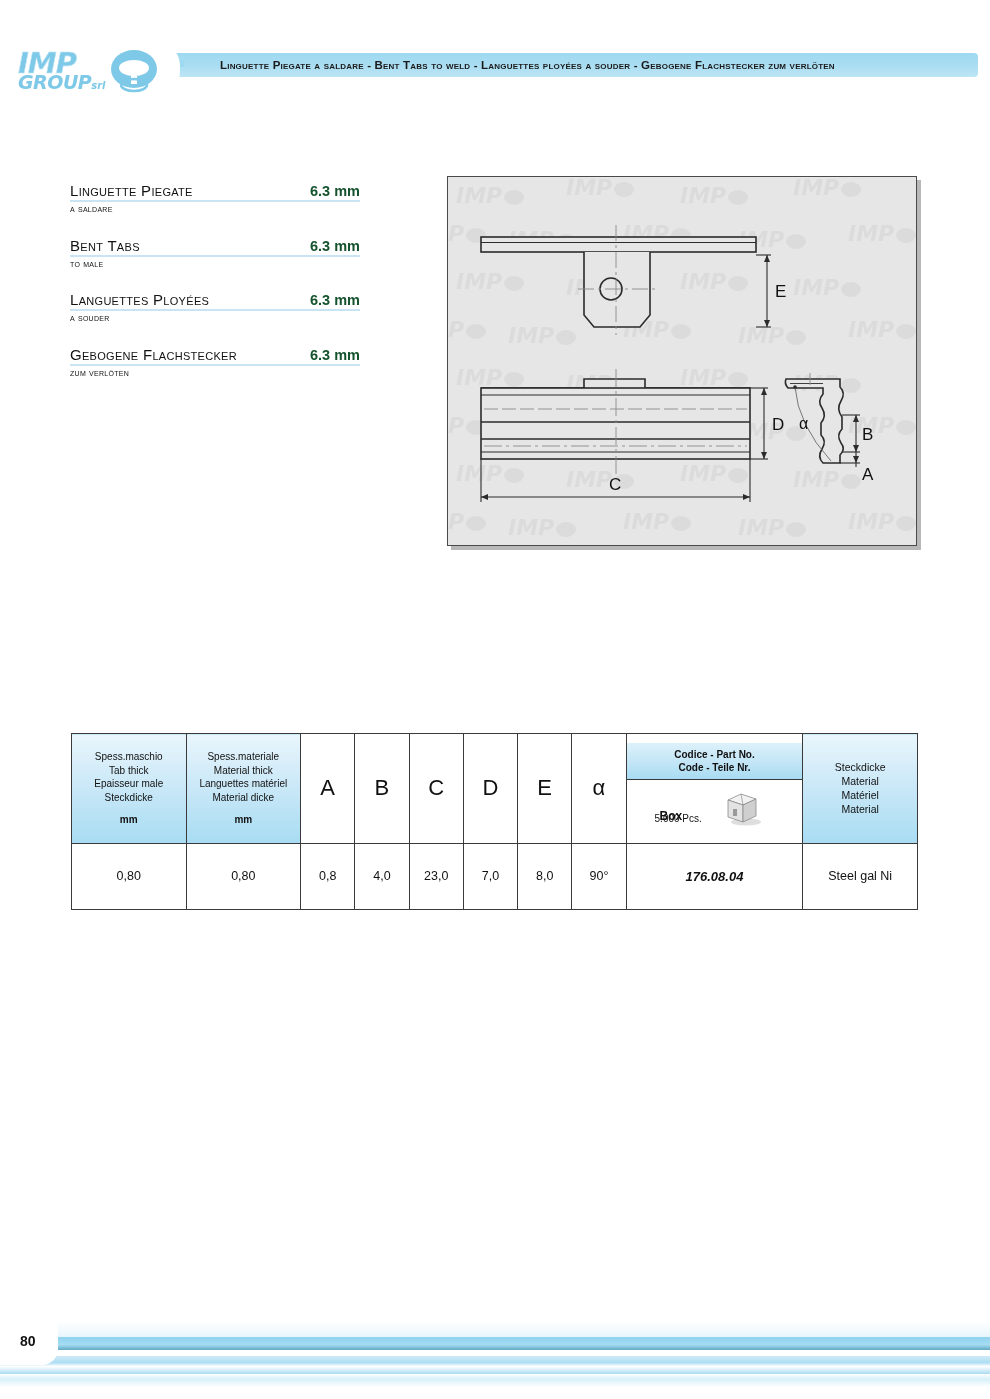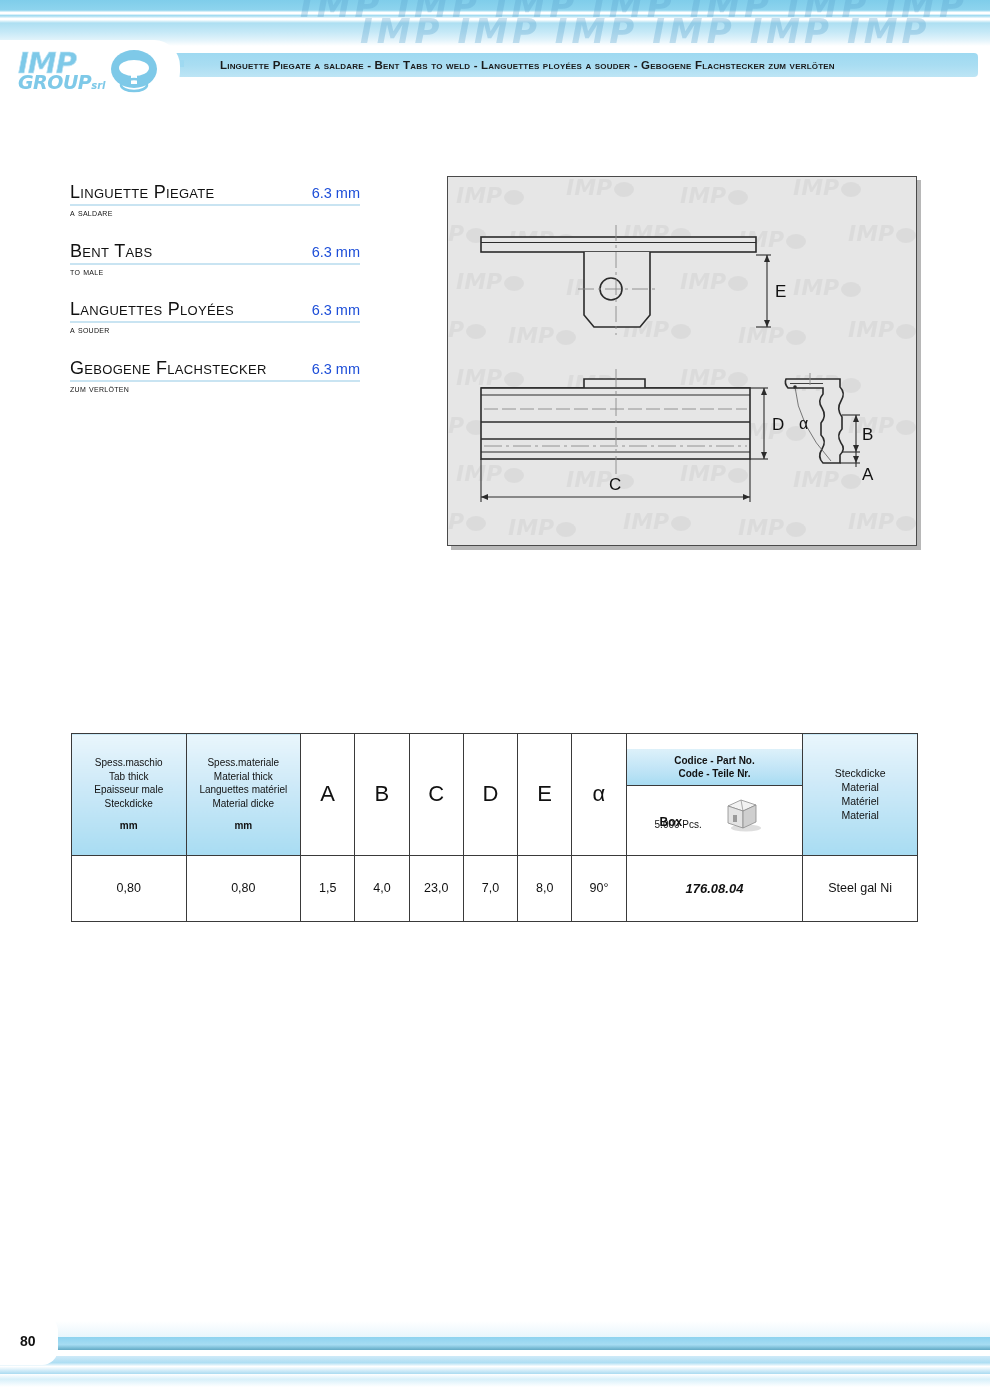--- a/index.html
+++ b/index.html
@@ -78,24 +78,24 @@
     font-size: 11.5px; font-weight: 700;
     font-variant: small-caps; letter-spacing: 0.2px;
     color: #1a1a1a; white-space: nowrap;
   }
 
   
   .speclist { position: absolute; left: 70px; top: 182px; width: 290px; }
   .spec { position: relative; margin-bottom: 22.5px; }
   .spec-row { display: flex; justify-content: space-between; align-items: baseline; }
   .spec-title {
-    font-size: 18px; font-variant: small-caps; font-weight: 400;
+    font-size: 15px; font-variant: small-caps; font-weight: 400;
     letter-spacing: 0.3px; color: #111;
   }
-  .spec-value { font-size: 14.5px; font-weight: 400; color: #1d4ed8; }
+  .spec-value { font-size: 14.5px; font-weight: 700; color: #14532d; }
   .spec-rule { height: 2px; background: #c9e4f2; margin-top: 1px; width: 100%; }
   .spec-sub {
     font-size: 9.5px; font-variant: small-caps; letter-spacing: 0.3px;
     color: #111; margin-top: 1px;
   }
 
   
   .drawing-shadow {
     position: absolute; left: 451px; top: 180px; width: 470px; height: 370px;
     background: #b8b8b8;
@@ -126,21 +126,21 @@
   }
   table.spec-table td {
     border: 1.1px solid #3a3a3a;
     text-align: center; vertical-align: middle;
     background: #fff;
     font-family: "Liberation Sans", sans-serif;
   }
   .hdr-blue {
     background: linear-gradient(to bottom, #e9f6fc 0%, #cfeaf8 40%, #a8dcf2 100%) !important;
   }
-  .hdr-multi { font-size: 10px; line-height: 13.5px; color: #111; padding: 22px 2px; }
+  .hdr-multi { font-size: 10px; line-height: 13.5px; color: #111; padding: 16px 2px; }
   .hdr-unit { display: block; margin-top: 9px; font-weight: 700; font-size: 10px; }
   .hdr-letter { font-size: 22px; color: #111; font-weight: 400; }
   .val { font-size: 12.5px; color: #111; }
   .val-code { font-size: 13px; font-weight: 700; color: #111; font-style: italic; }
   .hdr-code-top {
     background: linear-gradient(to bottom, #ddf1fa 0%, #bfe4f6 60%, #a8dcf2 100%);
     border-bottom: 1.1px solid #3a3a3a;
     font-size: 10px; font-weight: 700; line-height: 13px;
     padding: 5px 2px; color: #111;
   }
@@ -190,28 +190,20 @@
   .page-num {
     position: absolute; left: 20px; bottom: 38px; z-index: 6;
     font-size: 14px; font-weight: 700; color: #111;
   }
 </style>
 </head>
 <body>
 
 <div class="page">
 
-  <div class="topband">
-    <div class="topband-wm">
-      <span>IMP</span><span>IMP</span><span>IMP</span><span>IMP</span><span>IMP</span><span>IMP</span><span>IMP</span>
-      <div class="r2">
-        <span>IMP</span><span>IMP</span><span>IMP</span><span>IMP</span><span>IMP</span><span>IMP</span>
-      </div>
-    </div>
-  </div>
 
   <div class="header">
     <div class="banner-tail"></div>
     <div class="logo-plate"></div>
     <div class="logo">
       <div class="logo-imp">IMP</div>
       <div class="logo-group">
         <span>GROUP</span><span class="logo-srl">srl</span>
       </div>
       <svg class="logo-mark" viewBox="0 0 48 44">
@@ -470,21 +462,21 @@
           <td class="hdr-blue hdr-mat">
             <div>Steckdicke</div>
             <div>Material</div>
             <div>Matériel</div>
             <div>Material</div>
           </td>
         </tr>
         <tr style="height:66px">
           <td class="val">0,80</td>
           <td class="val">0,80</td>
-          <td class="val">1,5</td>
+          <td class="val">0,8</td>
           <td class="val">4,0</td>
           <td class="val">23,0</td>
           <td class="val">7,0</td>
           <td class="val">8,0</td>
           <td class="val">90°</td>
           <td class="val-code">176.08.04</td>
           <td class="val">Steel gal Ni</td>
         </tr>
       </tbody>
     </table>

